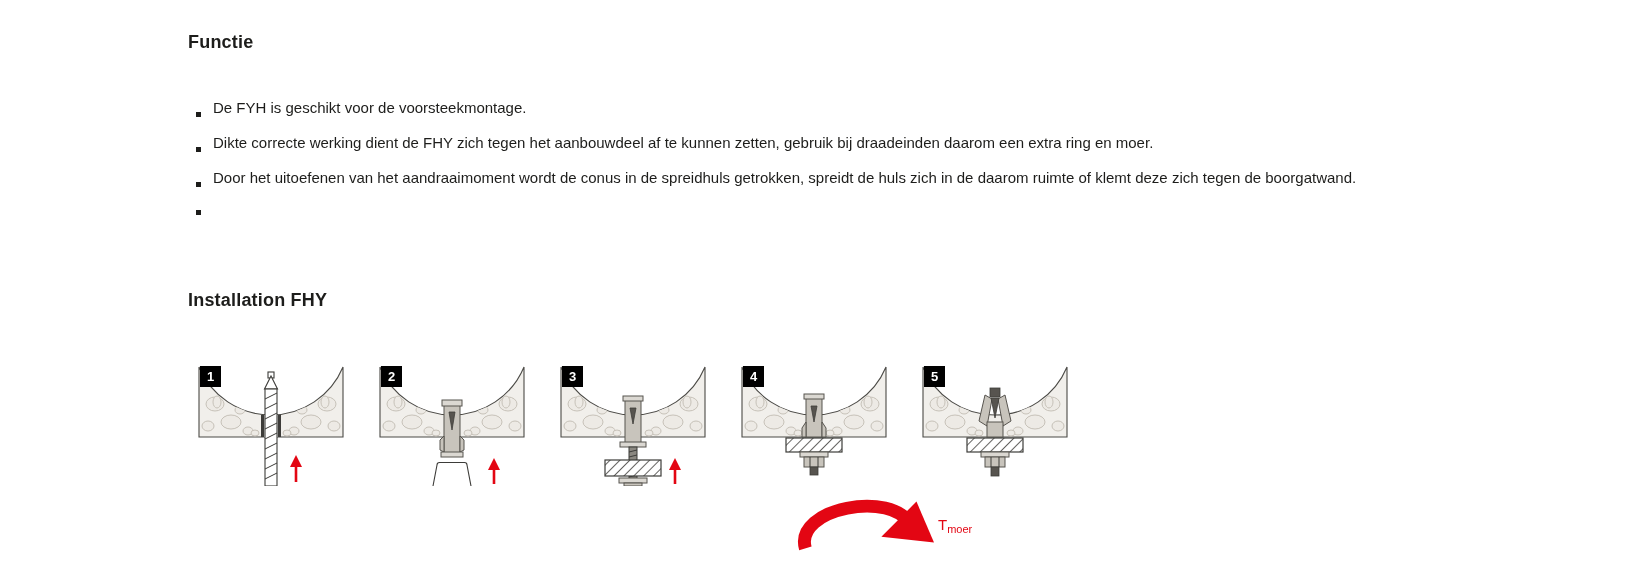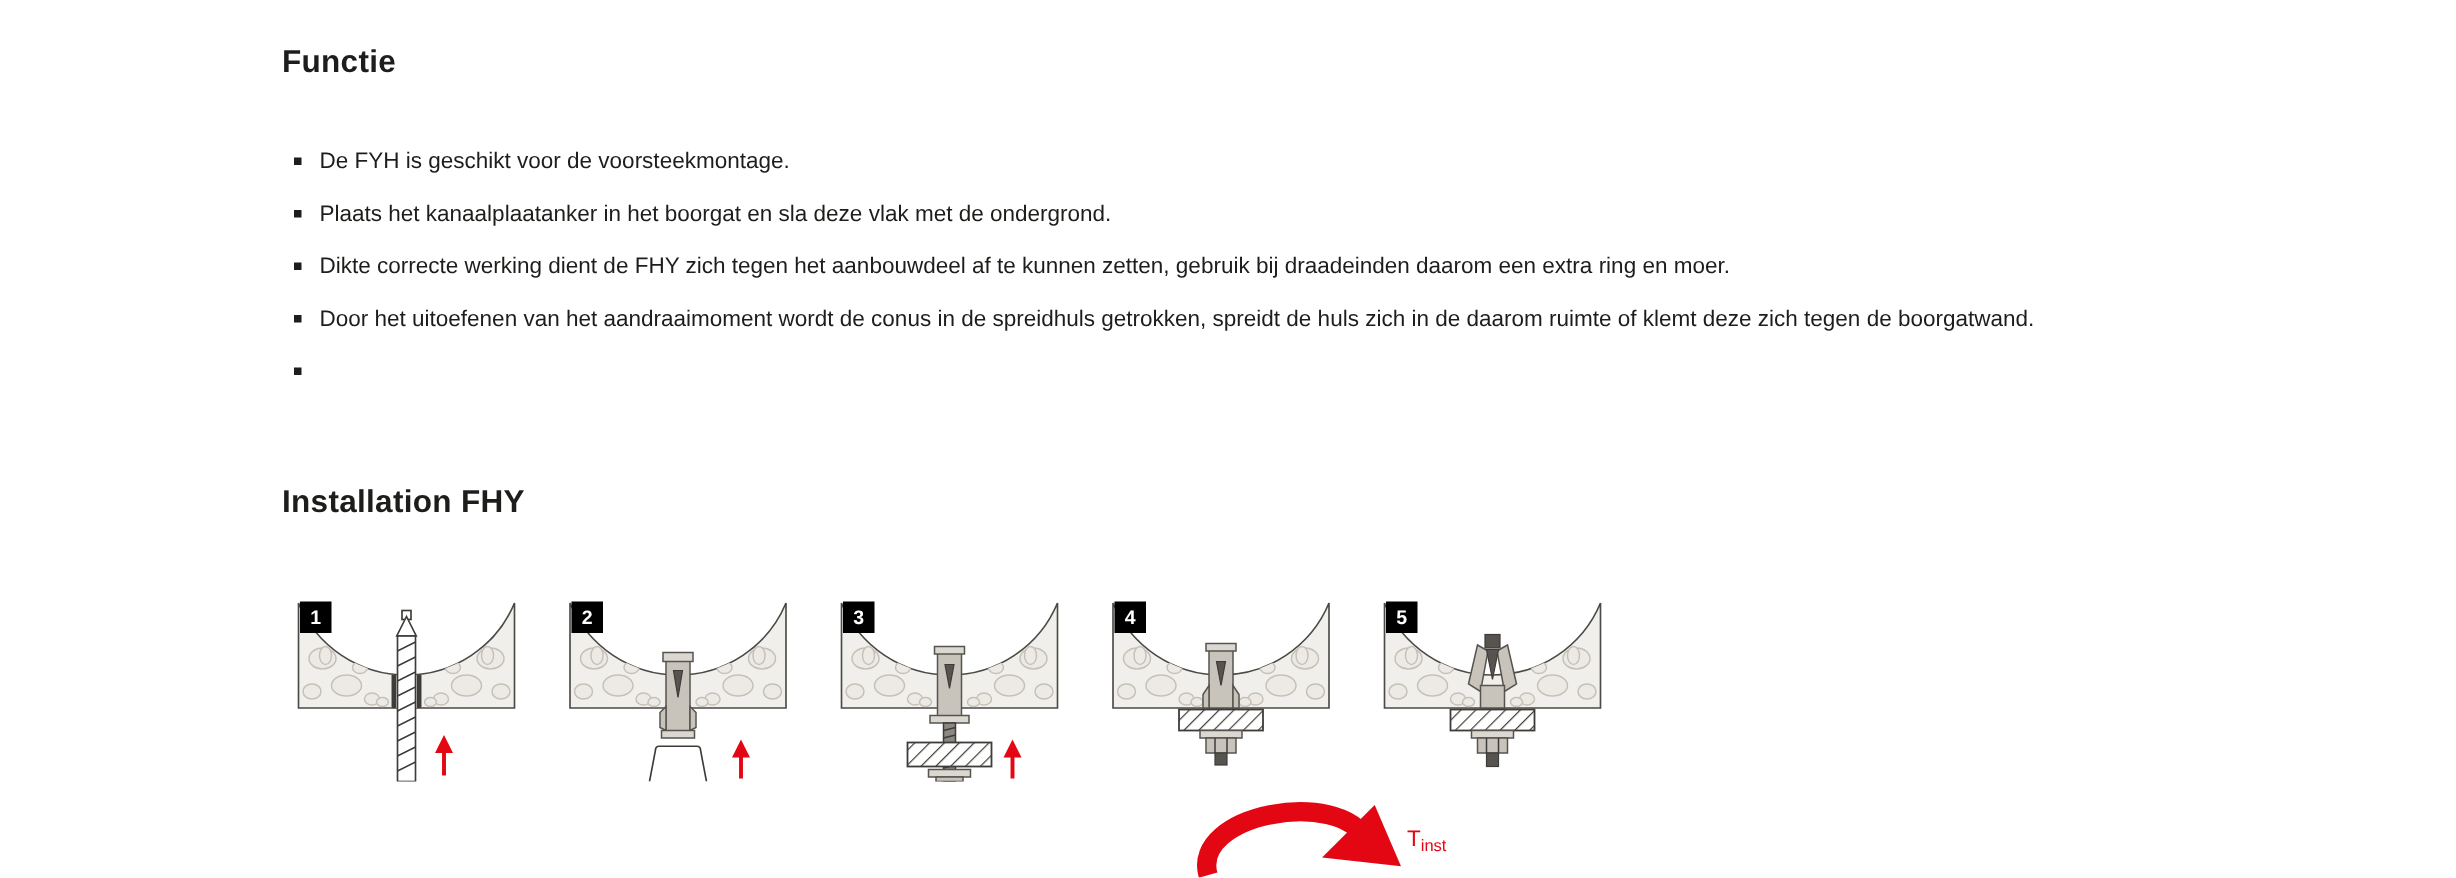--- a/index.html
+++ b/index.html
@@ -9,23 +9,23 @@
     --line:#3d3c39; --metal:#c8c4bc; --metal_light:#dbd8d2; --metal_dark:#57544f;
     --badge_bg:#000; --badge_text:#fff;
   }
   *{box-sizing:border-box;margin:0;padding:0;}
   html,body{background:#fff;}
   body{
     width:1637px;height:585px;overflow:hidden;position:relative;
     font-family:"Liberation Sans", sans-serif;color:var(--text);
   }
   .content{padding-left:188px;padding-top:31px;}
-  .section-title{font-size:21px;line-height:22px;font-weight:700;color:var(--text);letter-spacing:.2px;}
+  .section-title{font-size:18px;line-height:22px;font-weight:700;color:var(--text);letter-spacing:.2px;}
   .bullet-list{list-style:none;margin-top:45px;}
-  .bullet-item{display:flex;align-items:flex-start;font-size:15px;line-height:19px;margin-bottom:16px;padding-left:8px;}
+  .bullet-item{display:flex;align-items:flex-end;font-size:15px;line-height:19px;margin-bottom:16px;padding-left:8px;}
   .bullet-square{flex:0 0 auto;width:5px;height:5px;background:var(--text);margin-top:7px;margin-right:12px;}
   .li-text sub, .torque-text sub{font-size:11px;vertical-align:-3px;}
   .installation-title{margin-top:74px;}
   .panels{display:flex;margin-top:53px;padding-left:7px;}
   .panel{position:relative;width:152px;height:122px;margin-right:29px;flex:0 0 auto;}
   .panel svg{display:block;width:152px;height:122px;}
   .badge{
     position:absolute;left:5px;top:2px;width:21px;height:21px;
     background:var(--badge_bg);color:var(--badge_text);
     font-size:13px;font-weight:700;display:flex;align-items:center;justify-content:center;
@@ -54,24 +54,20 @@
 
   <h2 class="section-title">Functie</h2>
 
   <ul class="bullet-list">
     <li class="bullet-item">
       <span class="bullet-square"></span>
       <span class="li-text">De FYH is geschikt voor de voorsteekmontage.</span>
     </li>
     <li class="bullet-item">
       <span class="bullet-square"></span>
-      <span class="li-text">Plaats het kanaalplaatanker in het boorgat en sla deze vlak met de ondergrond.</span>
-    </li>
-    <li class="bullet-item">
-      <span class="bullet-square"></span>
       <span class="li-text">Dikte correcte werking dient de FHY zich tegen het aanbouwdeel af te kunnen zetten, gebruik bij draadeinden daarom een extra ring en moer.</span>
     </li>
     <li class="bullet-item">
       <span class="bullet-square"></span>
       <span class="li-text">Door het uitoefenen van het aandraaimoment wordt de conus in de spreidhuls getrokken, spreidt de huls zich in de daarom ruimte of klemt deze zich tegen de boorgatwand.</span>
     </li>
     <li class="bullet-item">
       <span class="bullet-square"></span>
     </li>
   </ul>
@@ -262,21 +258,21 @@
           <line class="thin-line" x1="80" y1="93" x2="80" y2="103"></line>
         </g>
         <rect class="dark-part" x="72" y="103" width="8" height="8"></rect>
       </svg>
       <div class="badge">4</div>
       <div class="torque-label">
         <svg width="26" height="16" viewBox="0 0 26 16">
           <path d="M4,12 C2,5 19,2 22,8" stroke="#e30613" stroke-width="2.2" fill="none"></path>
           <polygon points="23,4 26,11 17,10" fill="#e30613"></polygon>
         </svg>
-        <span class="torque-text"><span>T</span><sub>inst</sub></span>
+        <span class="torque-text"><span>T</span><sub>moer</sub></span>
       </div>
     </div>
 
     <div class="panel">
       <svg viewBox="0 0 152 122">
         <defs>
           <clipPath id="cp5">
               <path d="M4,3 L4,73 L148,73 L148,3 A78,78 0 0 1 4,3 Z"></path>
             </clipPath>
           <pattern id="hp5" patternUnits="userSpaceOnUse" width="7" height="7" patternTransform="rotate(45)">

